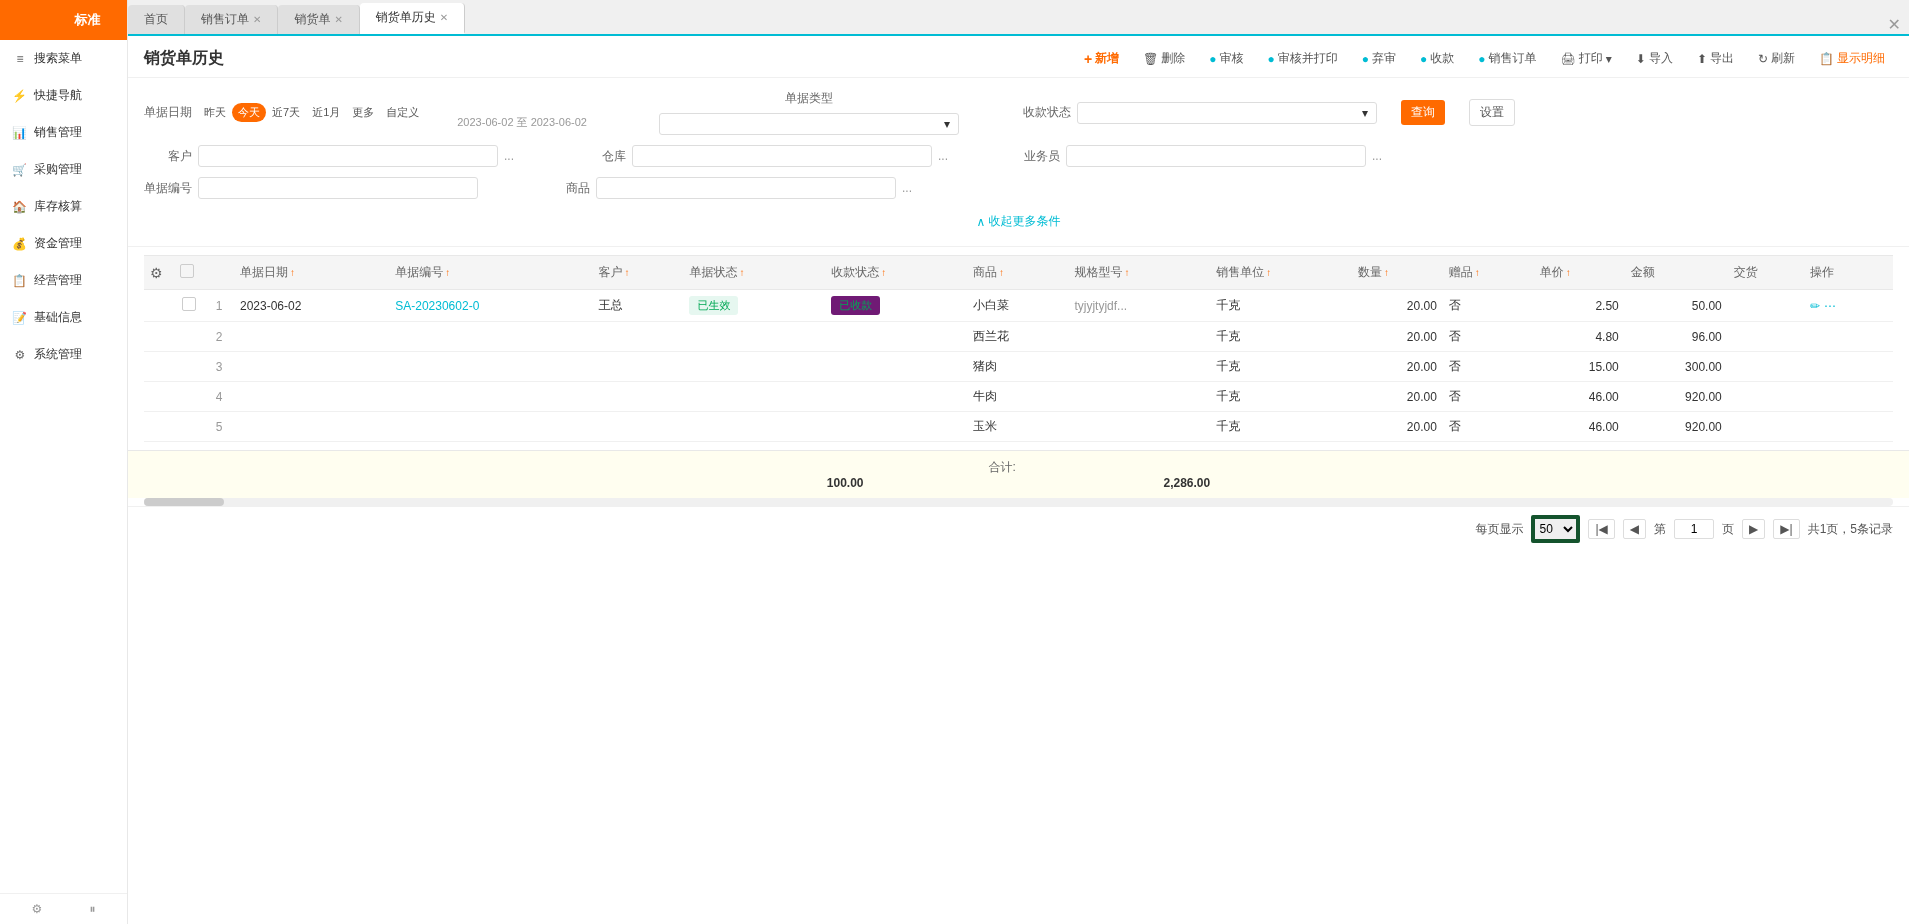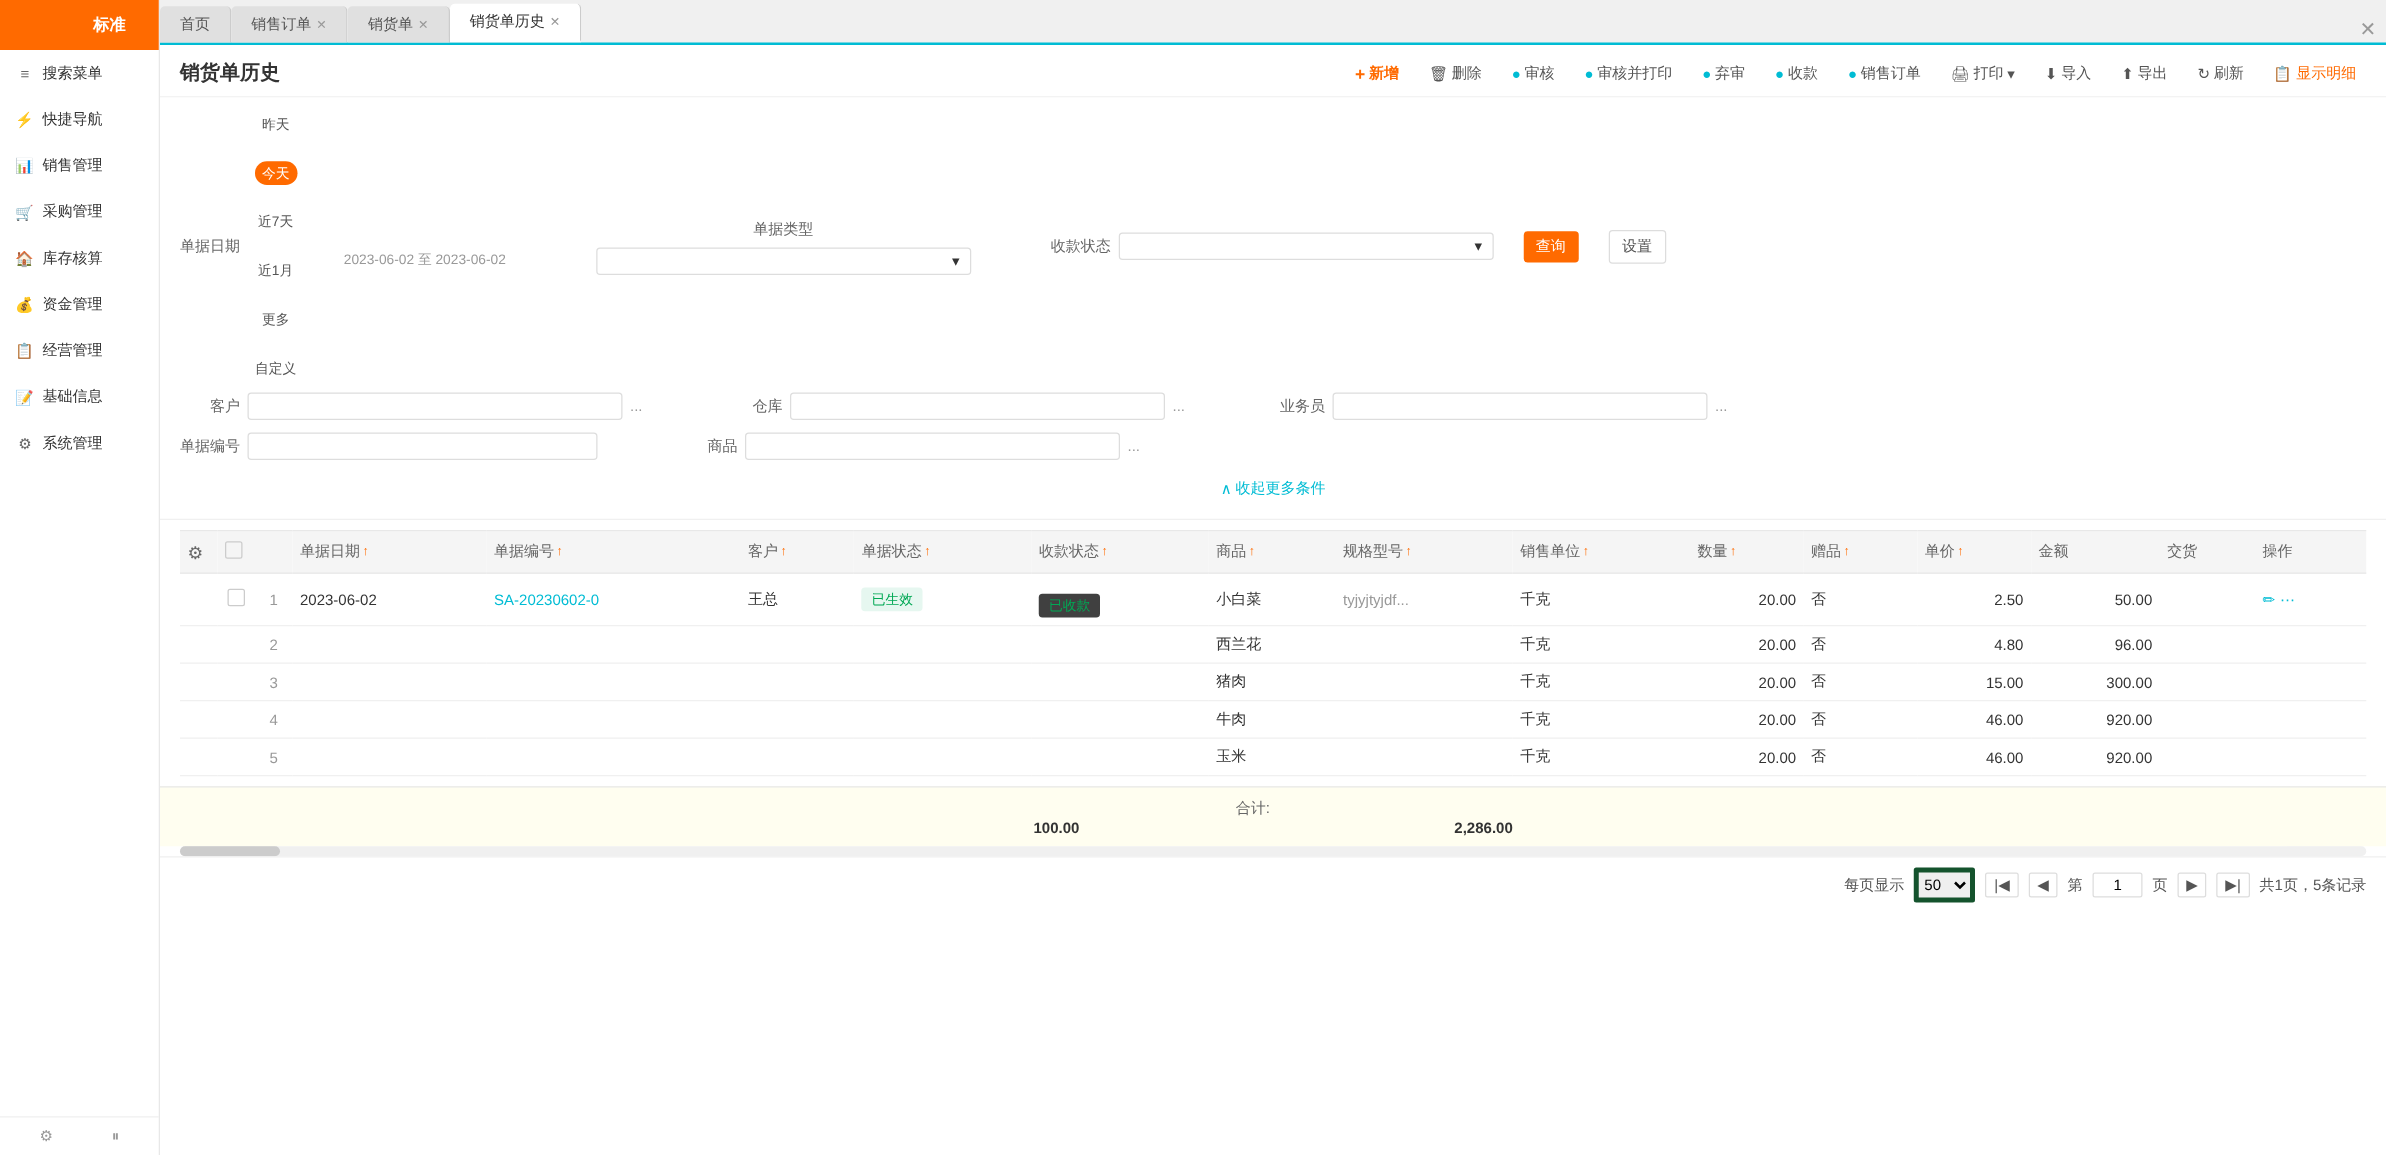--- a/index.html
+++ b/index.html
@@ -37,39 +37,39 @@
 
     
     .filter-area { padding: 12px 16px; background: #fff; border-bottom: 1px solid #f0f0f0; }
     .filter-row { display: flex; align-items: center; gap: 24px; margin-bottom: 10px; }
     .filter-item { display: flex; align-items: center; gap: 6px; }
     .filter-label { color: #666; font-size: 12px; white-space: nowrap; min-width: 48px; text-align: right; }
     .filter-input { border: 1px solid #ddd; border-radius: 3px; padding: 3px 8px; font-size: 12px; width: 180px; color: #333; }
     .filter-input-wide { width: 300px; }
     .filter-select { border: 1px solid #ddd; border-radius: 3px; padding: 3px 8px; font-size: 12px; width: 180px; color: #333; display: flex; align-items: center; justify-content: space-between; background: white; }
     .filter-select-wide { width: 300px; }
-    .date-tags { display: flex; align-items: center; gap: 20px; flex-direction: column; }
+    .date-tags { display: flex; align-items: center; gap: 0; }
     .date-tag { padding: 2px 6px; border-radius: 3px; font-size: 11px; cursor: pointer; color: #555; }
     .date-tag.active { background: #ff6a00; color: white; border-radius: 10px; }
     .date-text { font-size: 11px; color: #999; margin-top: 20px; }
     .ellipsis-btn { color: #999; font-size: 12px; cursor: pointer; }
     .collapse-btn { color: #00bcd4; font-size: 12px; cursor: pointer; display: flex; align-items: center; gap: 3px; }
     .filter-more-row { display: flex; justify-content: center; padding: 4px; }
 
     
     .table-wrapper { padding: 8px 16px; }
     .data-table { width: 100%; border-collapse: collapse; font-size: 12px; }
     .data-table th { background: #f5f5f5; color: #666; padding: 8px 6px; border-bottom: 1px solid #e8e8e8; border-top: 1px solid #e8e8e8; text-align: left; white-space: nowrap; font-weight: normal; }
     .data-table th .sortable { display: flex; align-items: center; gap: 2px; cursor: pointer; }
     .data-table td { padding: 6px 6px; border-bottom: 1px solid #f0f0f0; color: #333; }
     .th-settings { width: 30px; text-align: center; }
     .th-checkbox { width: 30px; text-align: center; }
     .status-badge { display: inline-block; padding: 2px 8px; border-radius: 3px; font-size: 11px; }
     .status-active { background: #e6f7f0; color: #00a854; }
-    .status-paid { background: #404040; color: #00a854; margin-top: 10px; }
+    .status-paid { background: #701a75; color: #00a854; }
     .action-btn { color: #00bcd4; cursor: pointer; font-size: 12px; margin-right: 4px; }
 
     
     .table-footer { background: #fffef0; border-top: 1px solid #e8e8e8; padding: 8px 16px; display: flex; align-items: center; flex-direction: column; }
     .footer-label { font-size: 12px; color: #666; min-width: 60px; }
     .footer-sum { font-size: 12px; font-weight: bold; color: #333; }
 
     
     .pagination { display: flex; align-items: center; justify-content: flex-end; padding: 8px 16px; border-top: 1px solid #f0f0f0; gap: 8px; font-size: 12px; color: #555; }
     .page-btn { border: 1px solid #ddd; background: white; padding: 2px 6px; cursor: pointer; border-radius: 2px; font-size: 12px; color: #555; }

